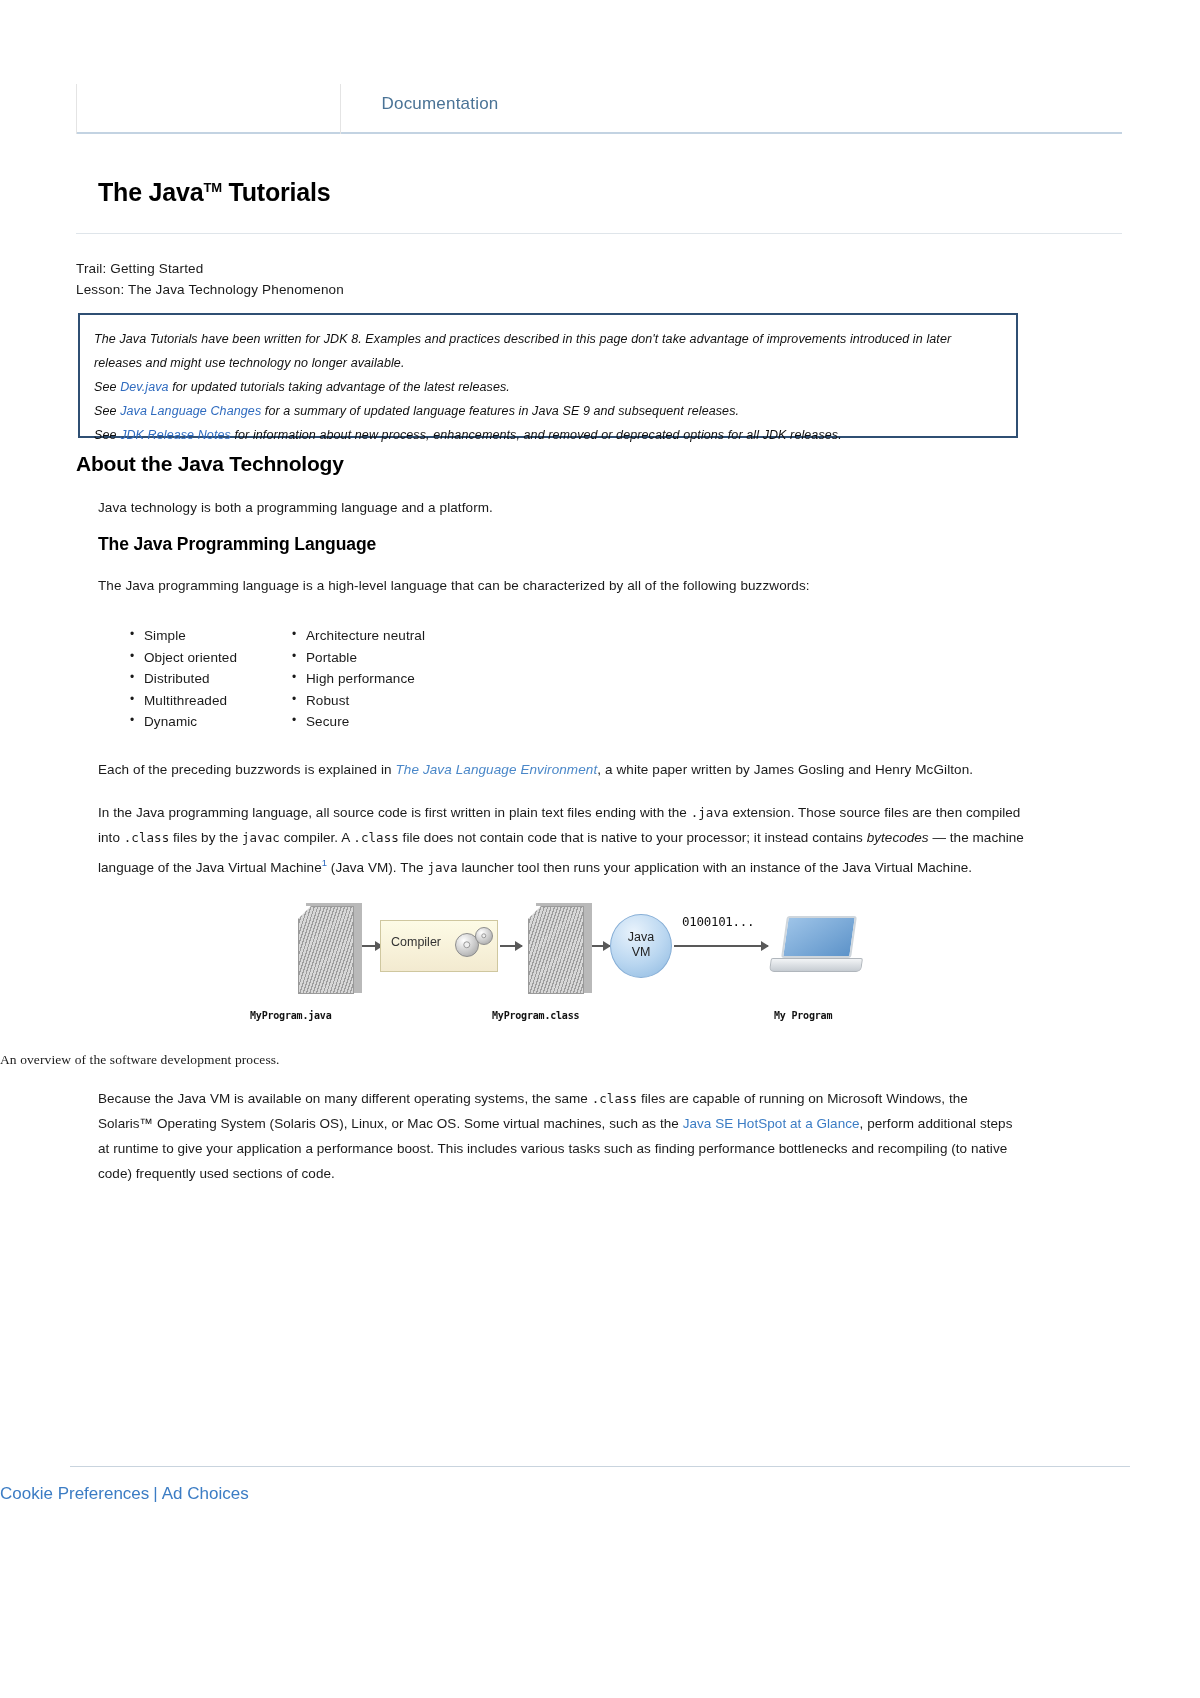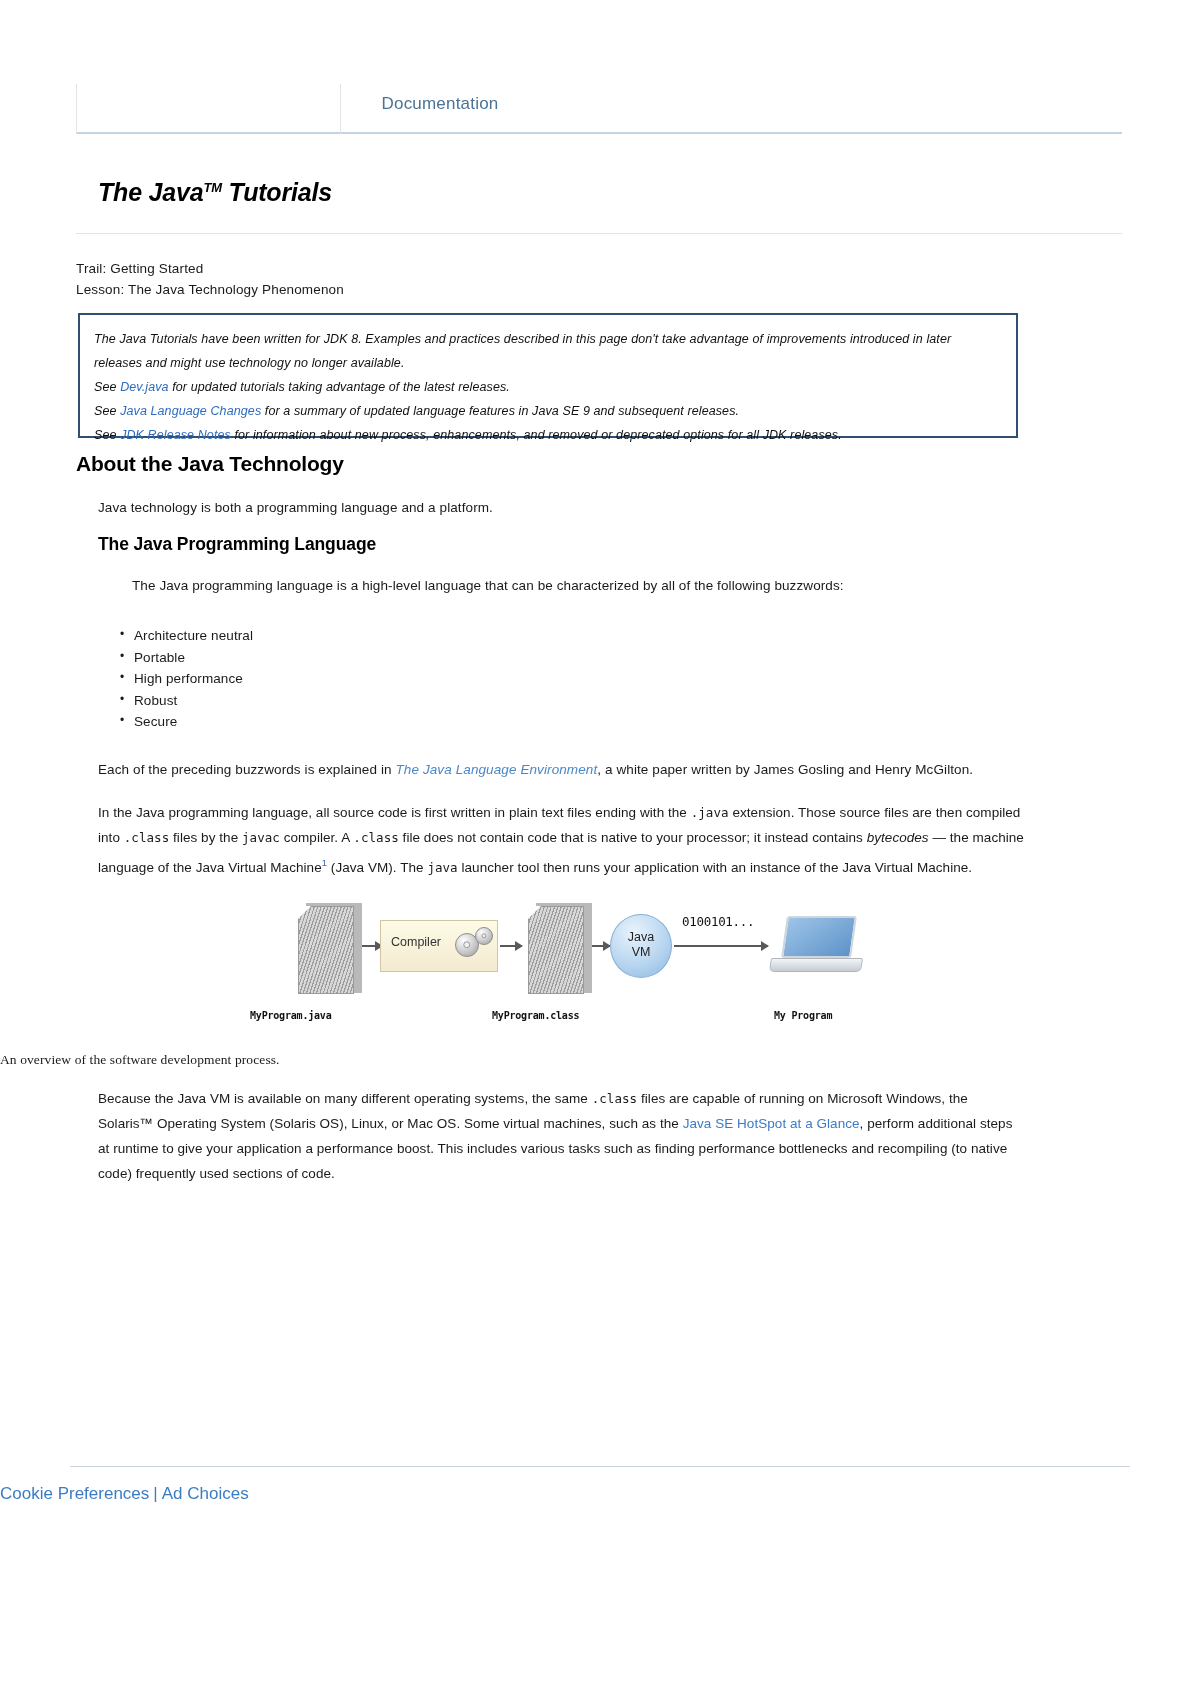--- a/index.html
+++ b/index.html
@@ -24,21 +24,20 @@
   .tab-sep2 { position:absolute; left:264px; top:8px; width:1px; height:50px; background:#e4e4e4; }
   .nav-tab {
     position:absolute; left:264px; top:18px; width:200px;
     text-align:center;
     font-size:17px; color:#4a7396; letter-spacing:0.2px;
   }
 
   .title-wrap {
     position:absolute; left:76px; top:160px; width:1046px; height:74px;
     border-bottom:1px solid #dfe5ea;
-    font-style:italic;
   }
   .page-title {
     position:absolute; left:22px; top:18px;
     font-size:25px; font-weight:bold; color:#000;
     letter-spacing:-0.2px;
   }
   .page-title sup { font-size:13px; font-weight:bold; vertical-align:super; }
 
   
   .trail {
@@ -74,21 +73,21 @@
   .p-intro {
     position:absolute; left:98px; top:500px;
     font-size:13.5px; color:#1a1a1a; letter-spacing:0.1px;
   }
   .h2sec {
     position:absolute; left:98px; top:534px;
     font-size:17.5px; font-weight:bold; color:#000; letter-spacing:-0.1px;
   }
   .p-buzz {
     position:absolute; left:98px; top:578px;
-    font-size:13.5px; color:#1a1a1a; letter-spacing:0.1px;margin-left:34px;
+    font-size:13.5px; color:#1a1a1a; letter-spacing:0.1px;
   }
 
   .buzzlists { position:absolute; left:98px; top:625px; width:520px; }
   .buzzcol { display:inline-block; vertical-align:top; }
   .buzzcol.left { width:140px; margin-left:32px; }
   .buzzcol.right { width:240px; margin-left:22px; }
   .buzzcol ul { margin:0; padding:0; list-style:none; }
   .buzzcol li {
     font-size:13.5px; line-height:21.5px; color:#1a1a1a;
     position:relative; padding-left:14px; letter-spacing:0.1px;
@@ -239,21 +238,29 @@
     <p><span>See </span><a href="#">Java Language Changes</a><span> for a summary of updated language features in Java SE 9 and subsequent releases.</span></p>
     <p><span>See </span><a href="#">JDK Release Notes</a><span> for information about new process, enhancements, and removed or deprecated options for all JDK releases.</span></p>
   </div>
 
   <div class="h1sec">About the Java Technology</div>
   <div class="p-intro">Java technology is both a programming language and a platform.</div>
   <div class="h2sec">The Java Programming Language</div>
   <div class="p-buzz">The Java programming language is a high-level language that can be characterized by all of the following buzzwords:</div>
 
   <div class="buzzlists">
-    <div class="buzzcol right">
+    <div class="buzzcol left">
+      <ul>
+        <li>Simple</li>
+        <li>Object oriented</li>
+        <li>Distributed</li>
+        <li>Multithreaded</li>
+        <li>Dynamic</li>
+      </ul>
+    </div><div class="buzzcol right">
       <ul>
         <li>Architecture neutral</li>
         <li>Portable</li>
         <li>High performance</li>
         <li>Robust</li>
         <li>Secure</li>
       </ul>
     </div>
   </div>
 

